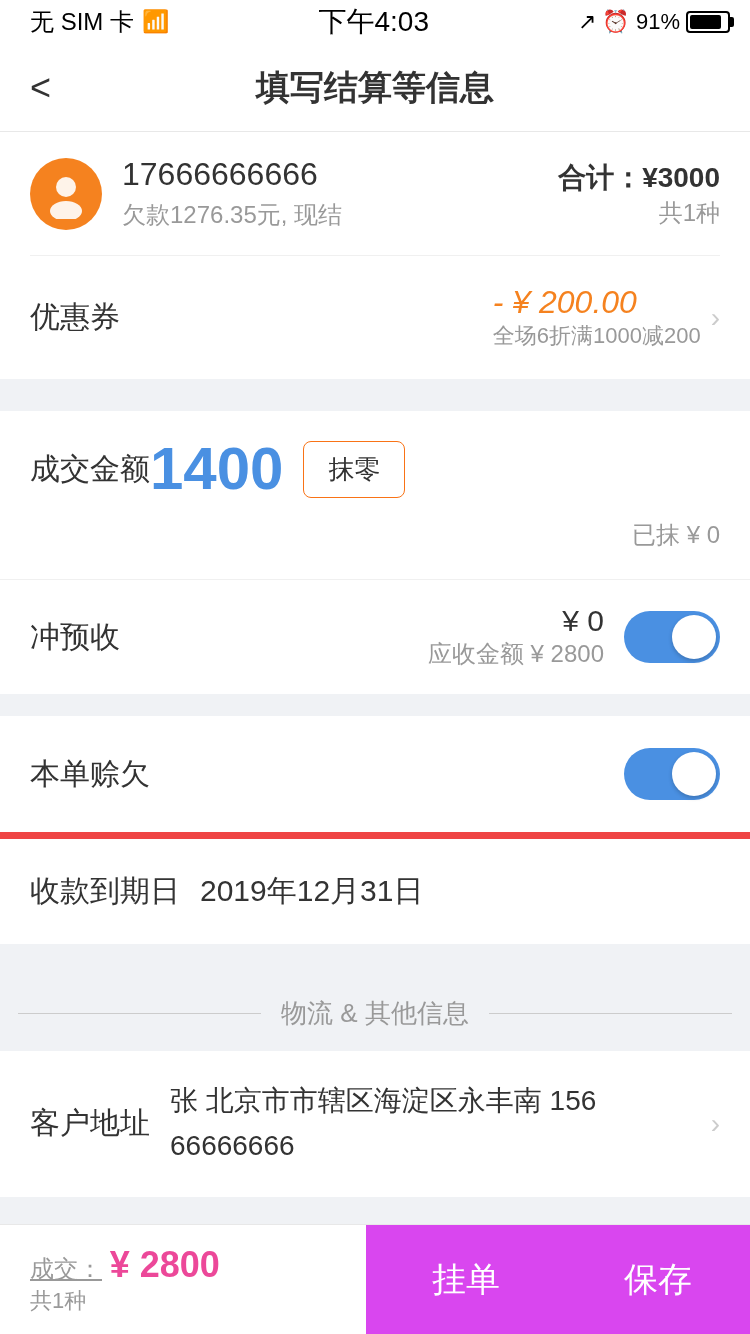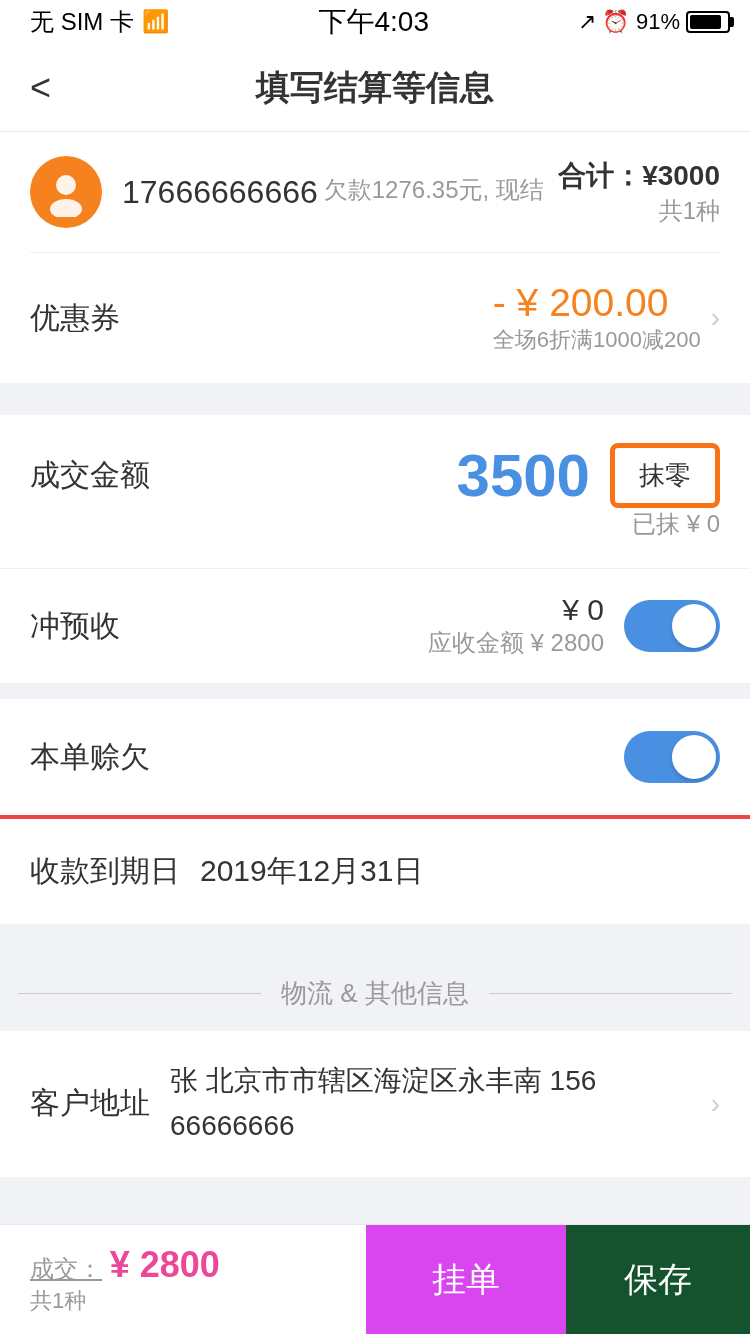--- a/index.html
+++ b/index.html
@@ -107,69 +107,68 @@
     .avatar {
       width: 72px;
       height: 72px;
       border-radius: 50%;
       background: #f5821f;
       display: flex;
       align-items: center;
       justify-content: center;
     }
     .avatar-svg { width: 50px; height: 50px; }
-    .customer-info { display: flex; gap: 6px; }
+    .customer-info { display: flex; flex-direction: column; gap: 6px; }
     .customer-phone { font-size: 32px; font-weight: 500; color: #333; }
     .customer-debt { font-size: 24px; color: #999; }
     .customer-right { text-align: right; }
     .total-amount { font-size: 28px; font-weight: 600; color: #333; }
     .total-count { font-size: 24px; color: #999; }
 
     
     .divider { height: 1px; background: #f0f0f0; margin: 0 30px; }
 
     
     .coupon-row {
       display: flex;
       align-items: center;
       justify-content: space-between;
       padding: 28px 30px;
       background: #fff;
     }
     .coupon-label { font-size: 30px; color: #333; }
     .coupon-right { display: flex; align-items: center; gap: 10px; }
-    .coupon-discount { font-size: 39px; color: #f5821f; font-weight: 500; }
+    .coupon-discount { font-size: 32px; color: #f5821f; font-weight: 500; font-style: italic; }
     .coupon-desc { font-size: 22px; color: #999; text-align: right; }
     .coupon-arrow { font-size: 28px; color: #ccc; }
 
     
     .gap { height: 16px; background: #f0f2f5; }
 
     
     .amount-section {
       background: #fff;
       padding: 28px 30px;
       margin-bottom: 0;
     }
     .amount-row {
       display: flex;
       align-items: center;
-      justify-content: space-between;
-      margin-bottom: 0;
+      margin-bottom: 20px;
     }
     .amount-label { font-size: 30px; color: #333; }
     .amount-value-row { display: flex; align-items: center; gap: 20px; }
     .amount-number {
       font-size: 60px;
       font-weight: 600;
       color: #4a90e2;
       line-height: 1;
     }
     .round-btn {
-      border: 5px solid #f97316;
+      border: 1px solid #f97316;
       border-radius: 8px;
       padding: 10px 24px;
       font-size: 26px;
       color: #333;
       background: #fff;
       cursor: pointer;
     }
     .amount-sub { font-size: 24px; color: #999; }
 
     
@@ -211,30 +210,31 @@
     
     .gap2 { height: 16px; background: #f0f2f5; }
 
     
     .debt-row {
       display: flex;
       align-items: center;
       justify-content: space-between;
       padding: 32px 30px;
       background: #fff;
+      margin-top: 6px;
     }
     .debt-label { font-size: 30px; color: #333; }
 
     
     .duedate-row {
       display: flex;
       align-items: center;
       padding: 32px 30px;
       background: #fff;
-      border-top: 4px solid #ef4444;
+      border-top: 7px solid #ef4444;
     }
     .duedate-label { font-size: 30px; color: #333; margin-right: 20px; }
     .duedate-value { font-size: 30px; color: #333; }
 
     
     .logistics-divider {
       display: flex;
       align-items: center;
       padding: 20px 18px;
       background: #f0f2f5;
@@ -281,21 +281,21 @@
       align-items: center;
       justify-content: center;
       font-size: 34px;
       font-weight: 500;
       color: #fff;
       cursor: pointer;
     }
     .btn-save {
       width: 184px;
       height: 110px;
-      background: #14532d;
+      background: #d946ef;
       display: flex;
       align-items: center;
       justify-content: center;
       font-size: 34px;
       font-weight: 500;
       color: #fff;
       cursor: pointer;
     }
 
     .wifi-icon { font-size: 22px; }
@@ -359,21 +359,21 @@
       </div>
     </div>
   </div>
 
   <div class="gap"></div>
 
   <div class="amount-section section">
     <div class="amount-row">
       <div class="amount-label">成交金额</div>
       <div class="amount-value-row">
-        <div class="amount-number">3500</div>
+        <div class="amount-number">1400</div>
         <button class="round-btn">抹零</button>
       </div>
     </div>
     <div style="text-align:right;">
       <div class="amount-sub">已抹  ¥ 0</div>
     </div>
   </div>
 
   <div class="prereceive-row">
     <div class="prereceive-label">冲预收</div>

